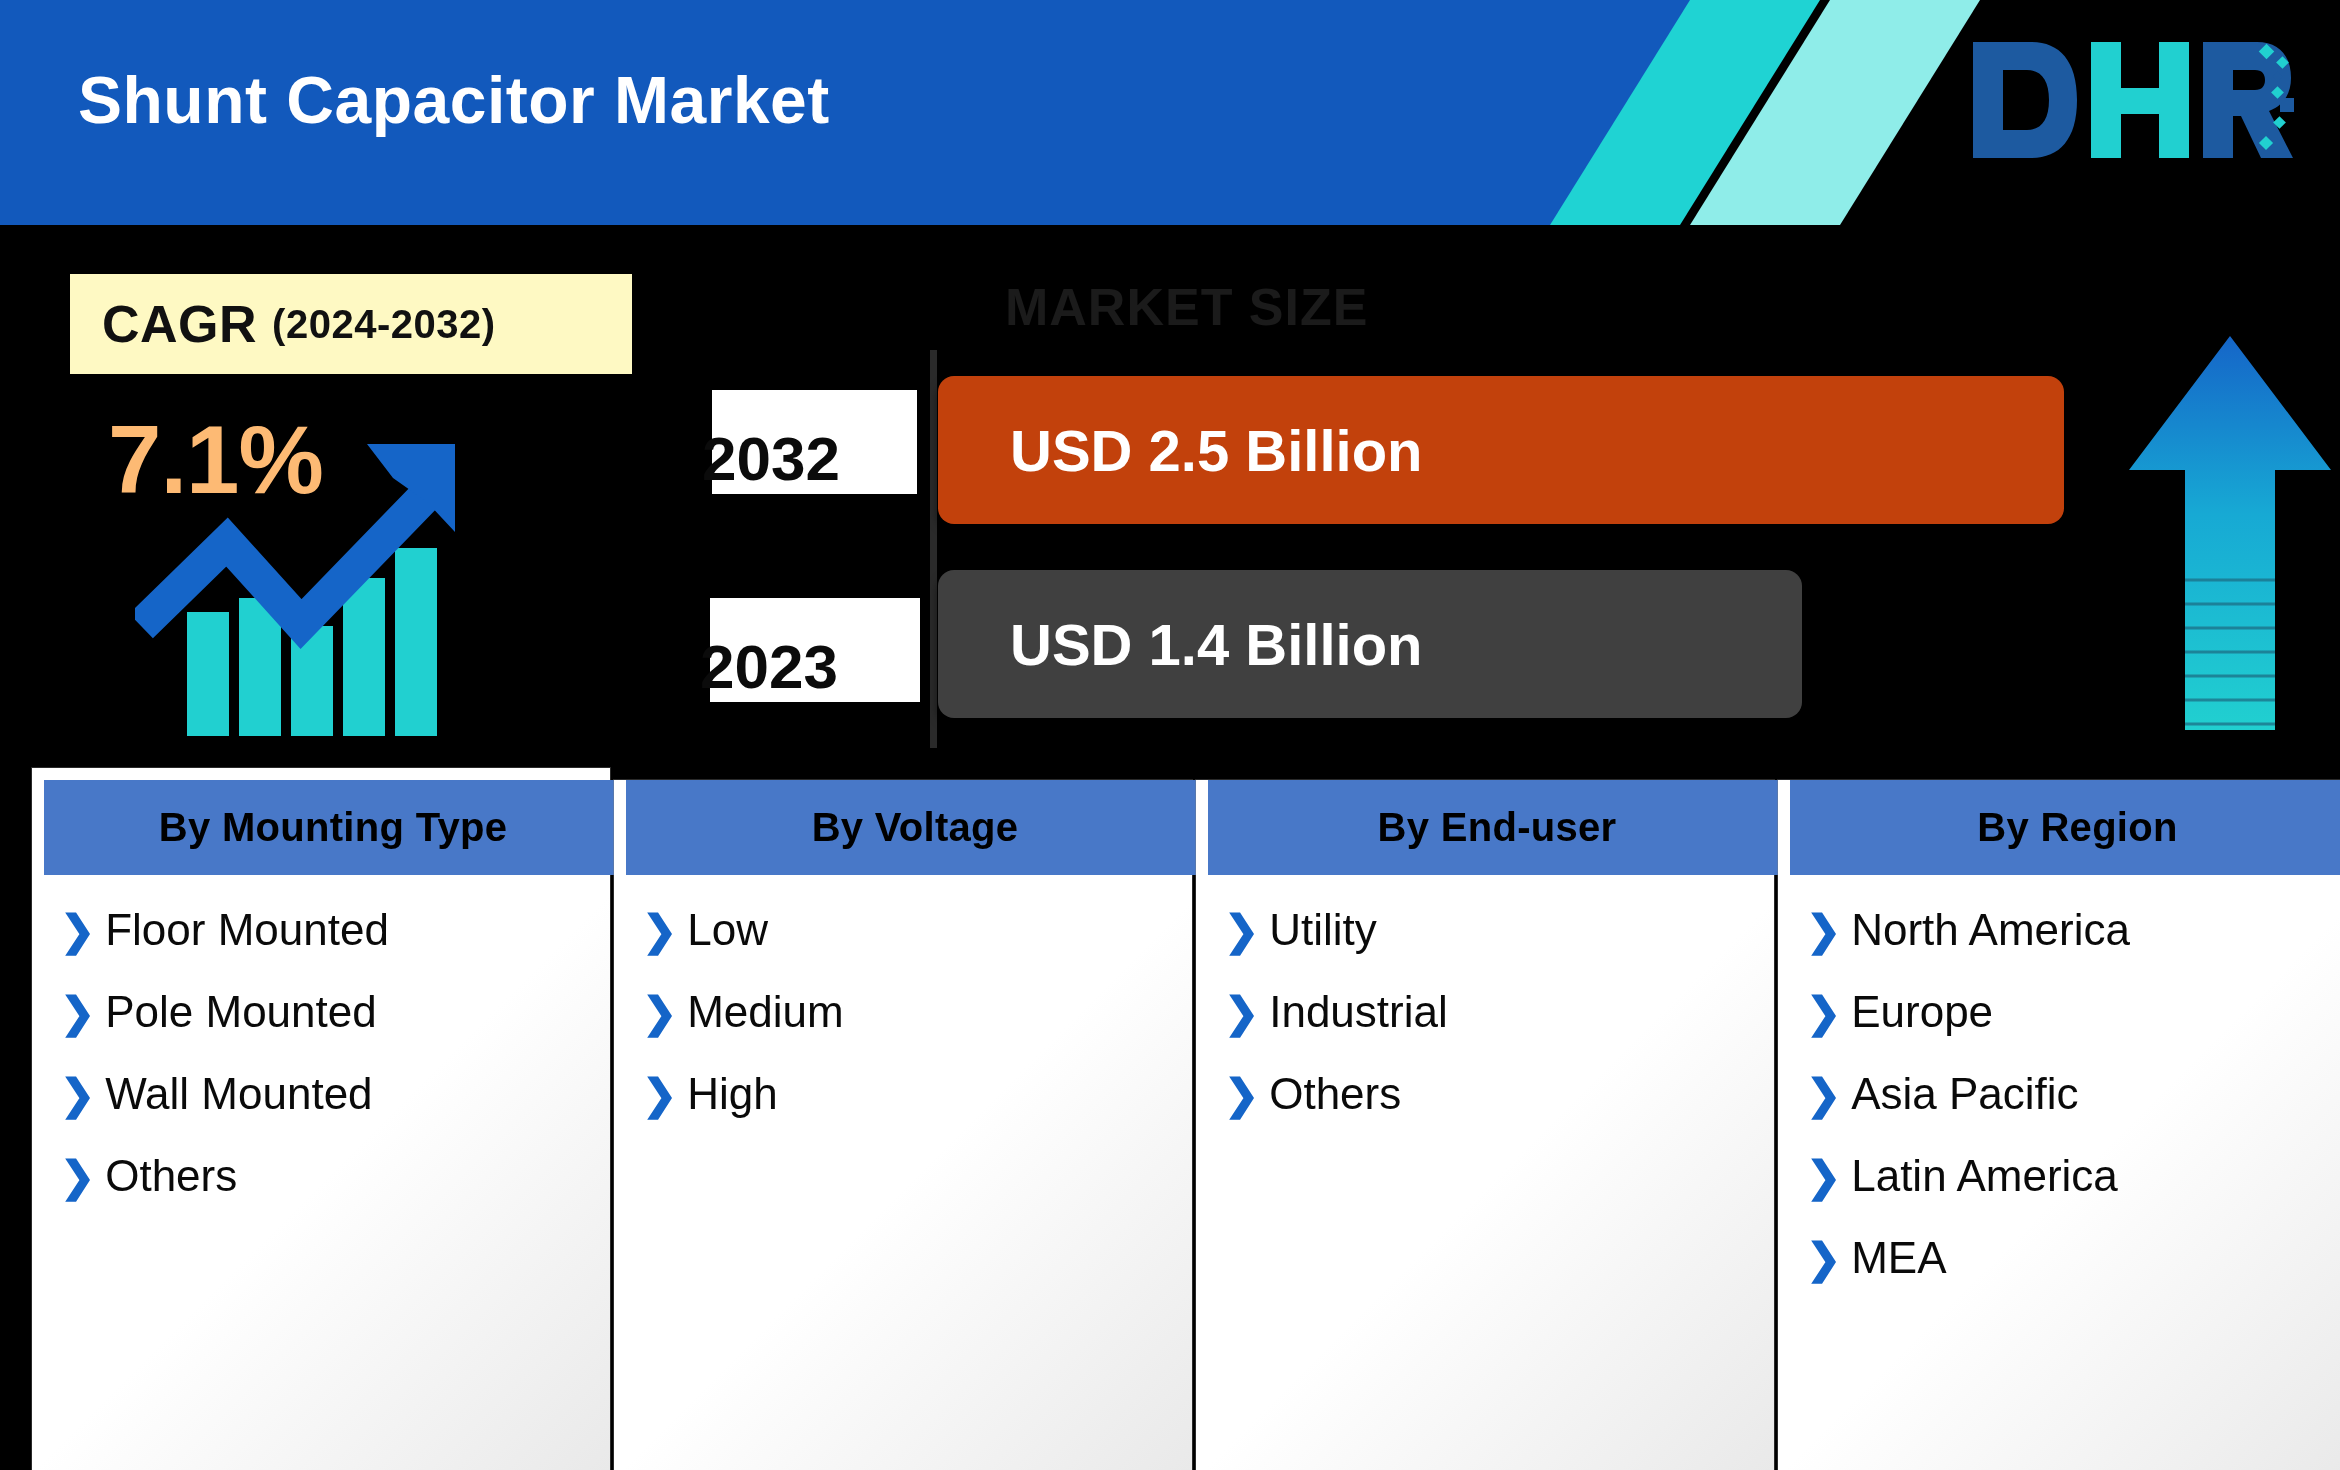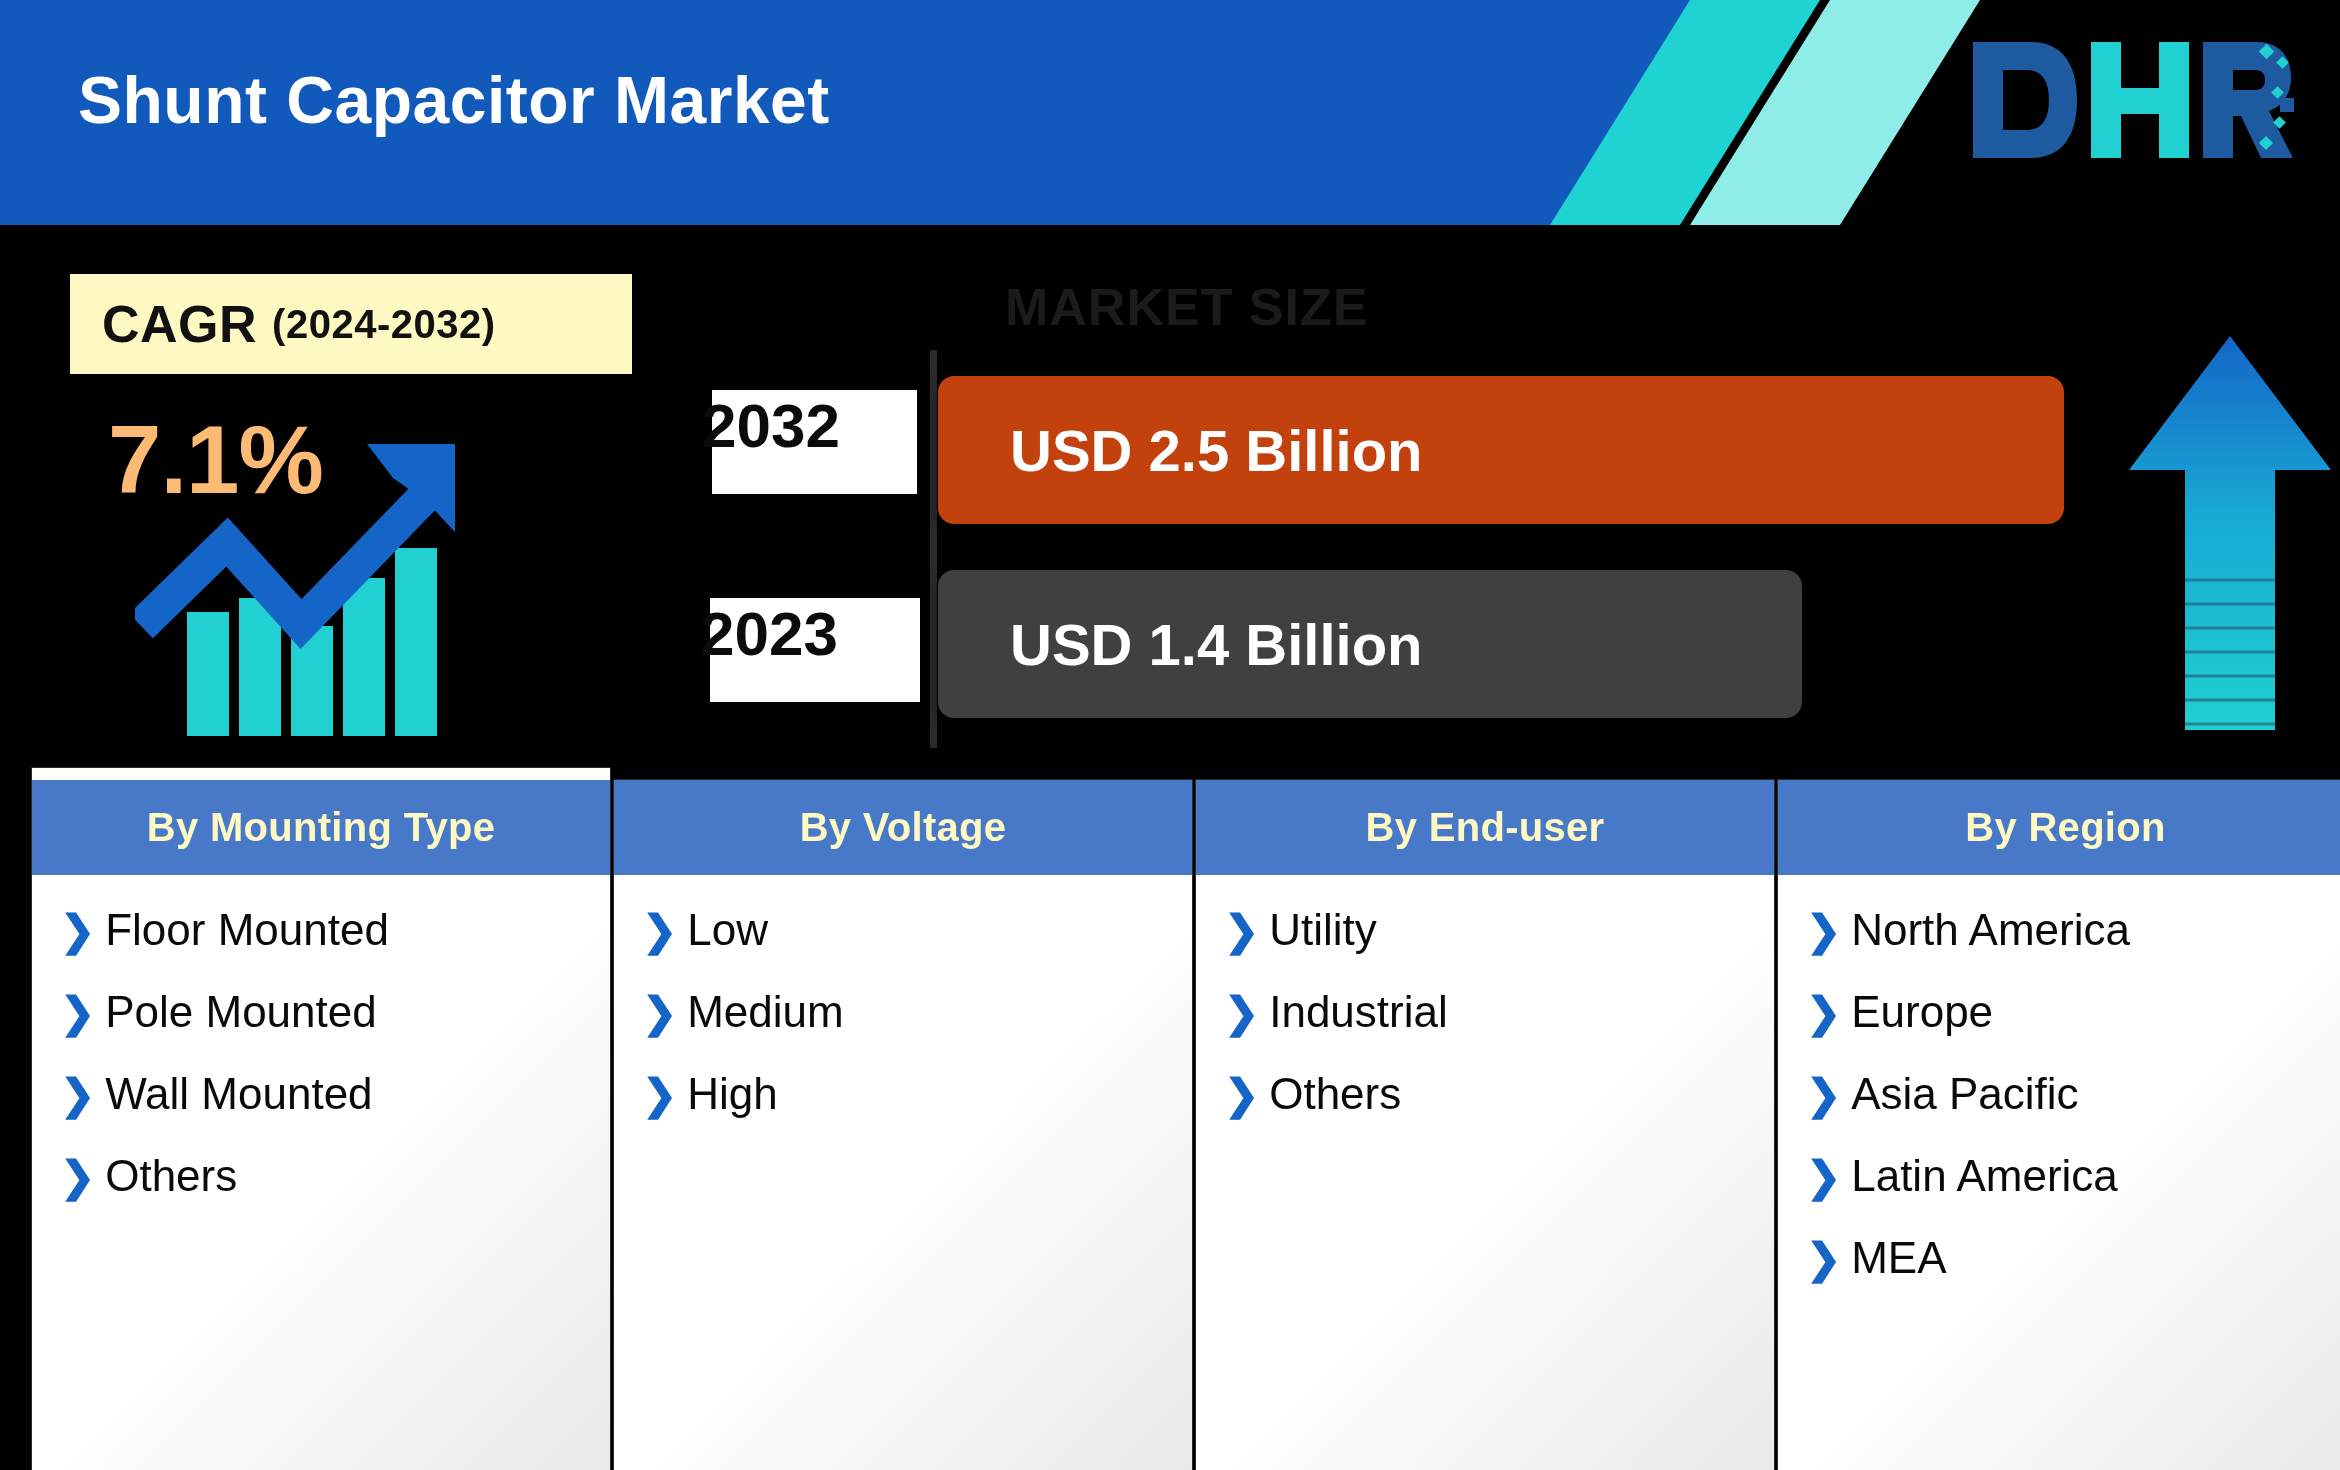--- a/index.html
+++ b/index.html
@@ -65,21 +65,21 @@
     letter-spacing:1px; white-space:nowrap;
   }
 
   .axis-line {
     position:absolute; left:930px; top:350px; width:7px; height:398px;
     background:#2a2a2a;
   }
 
   .year-box {
     position:absolute; background:#ffffff;
-    display:flex; align-items:flex-start; justify-content:flex-start;
+    display:flex; align-items:flex-end; justify-content:flex-start;
     font-size:62px; font-weight:bold; color:#0b0b0b;
     padding-left:4px;
     overflow:visible;
   }
   .year-box-2032 { left:712px; top:390px; width:205px; height:104px; }
   .year-box-2023 { left:710px; top:598px; width:210px; height:104px; }
   .year-box span { margin-left:-14px; }
 
   .msbar {
     position:absolute; display:flex; align-items:center;
@@ -99,24 +99,24 @@
     position:absolute; top:12px; height:690px;
     background:linear-gradient(135deg,#ffffff 0%,#ffffff 55%,#e9e9e9 100%);
     box-shadow:0 0 0 1px rgba(120,120,120,0.35);
   }
   .col-0 { left:32px;   width:578px; top:0px; height:702px; }
   .col-1 { left:614px;  width:578px; }
   .col-2 { left:1196px; width:578px; }
   .col-3 { left:1778px; width:575px; }
 
   .col-head {
-    position:absolute; left:0; top:0; width:100%; height:95px;
+    position:absolute; left:12px; top:0; width:100%; height:95px;
     background:#4878C8;
     display:flex; align-items:center; justify-content:center;
-    color:#fef9c3; font-size:40px; font-weight:bold; letter-spacing:0.3px;
+    color:#000000; font-size:40px; font-weight:bold; letter-spacing:0.3px;
   }
   .col-0 .col-head { top:12px; }
   .col-list { position:absolute; left:0; top:95px; width:100%; padding:30px 0 0 28px; }
   .col-0 .col-list { top:107px; }
   .col-item {
     display:flex; align-items:baseline;
     font-size:44px; color:#0a0a0a; font-weight:500;
     margin-bottom:32px; white-space:nowrap;
   }
   .chev {

